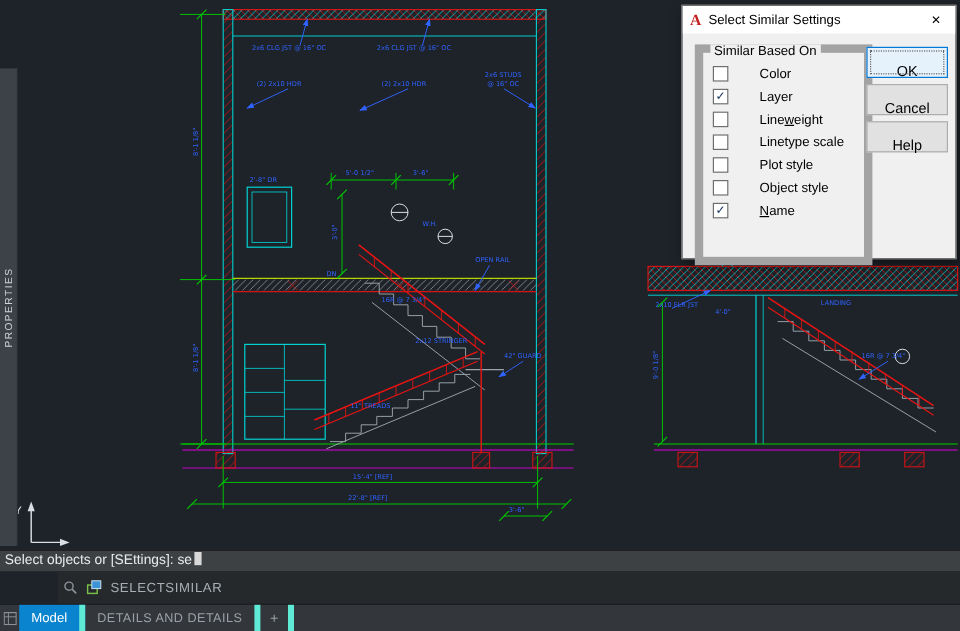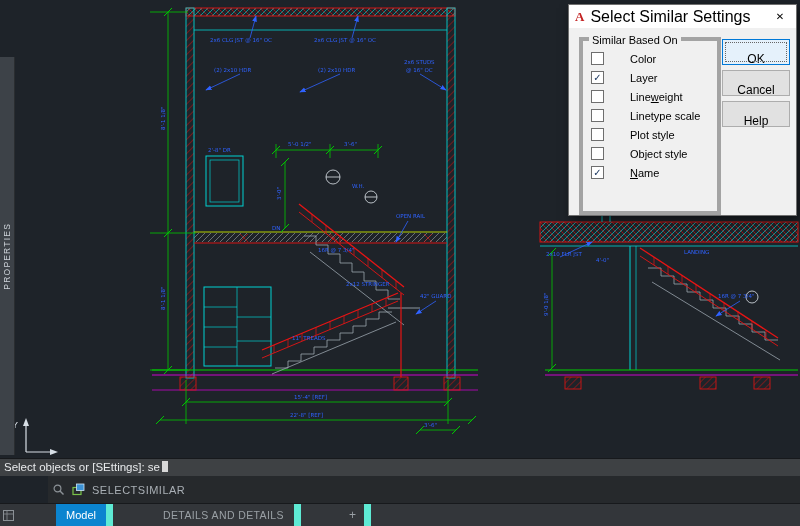--- a/index.html
+++ b/index.html
@@ -8,42 +8,42 @@
   .canvas svg{position:absolute;left:0;top:0;}
   .anno{font-family:"DejaVu Sans",sans-serif;font-size:5.5px;fill:#2f62ff;}
   .ucs-label{font-size:9px;fill:#e6ecf2;}
   
   .props{position:absolute;left:0;top:57px;width:14px;height:398px;background:#3d4248;border-right:1px solid #2a2d30;display:flex;align-items:center;justify-content:center;z-index:3;}
   .props-label{writing-mode:vertical-rl;transform:rotate(180deg);font-size:8.5px;color:#cdd3d9;letter-spacing:1.2px;}
   
   .dialog{position:absolute;left:568px;top:4px;width:229px;height:212px;background:#f0f0f0;border:1px solid #6f6f6f;box-shadow:3px 4px 10px rgba(0,0,0,.55);box-sizing:border-box;color:#000;z-index:10;}
   .titlebar{height:23px;background:#fff;display:flex;align-items:center;padding:0 6px;}
   .logo{color:#c32222;font-weight:700;font-size:13px;font-family:"Liberation Serif",serif;margin-right:6px;}
-  .title{font-size:16px;}
+  .title{font-size:11px;}
   .close{margin-left:auto;font-size:10px;width:20px;text-align:center;cursor:default;}
   .dlg-body{position:relative;height:188px;}
-  .groupbox{position:absolute;left:10px;top:9px;width:134px;height:170px;border:4px solid #a3a3a3;}
+  .groupbox{position:absolute;left:10px;top:9px;width:134px;height:170px;border:7px solid #a3a3a3;}
   .group-label{position:absolute;top:-7px;left:6px;background:#f0f0f0;padding:0 3px;font-size:11px;}
   #optionList{padding-top:8px;}
   .cb-row{display:flex;align-items:center;height:19px;margin-left:8px;gap:20px;}
   .cb-box{width:11px;height:11px;background:#fff;border:1px solid #6e6e6e;font-size:10px;line-height:11px;text-align:center;color:#16325c;flex:0 0 auto;}
   .cb-label{margin-left:6px;font-size:11px;white-space:nowrap;}
   .dlg-buttons{position:absolute;left:153px;top:11px;width:68px;display:flex;flex-direction:column;gap:5px;}
   .dlg-btn{height:21px;font-size:12px;font-family:inherit;background:#e1e1e1;border:1px solid #adadad;color:#000;padding:12px;}
   .dlg-btn.primary{background:#e5f1fb;border:1px solid #0078d7;outline:1px dotted #666;outline-offset:-4px;}
   
   .cmdbar{position:absolute;left:0;top:458px;width:800px;height:18px;background:#3e4144;border-top:1px solid #17191c;color:#e8eaec;font-size:11.5px;line-height:17px;padding-left:4px;box-sizing:border-box;z-index:4;}
   .caret{display:inline-block;width:6px;height:11px;background:#d8d8d8;vertical-align:-1px;margin-left:2px;}
   .suggestrow{position:absolute;left:0;top:476px;width:800px;height:27px;background:#26292c;display:flex;align-items:center;gap:7px;padding-left:4px;box-sizing:border-box;z-index:4;margin-left:48px;}
   .cmdname{color:#a9afb5;font-size:11px;letter-spacing:.5px;}
   
   .statusbar{position:absolute;left:0;top:503px;width:800px;height:23px;background:#33363a;border-top:1px solid #17191c;display:flex;align-items:stretch;box-sizing:border-box;z-index:4;}
   .sb-icon{width:16px;display:flex;align-items:center;justify-content:center;}
   .tabs{display:flex;align-items:stretch;}
-  .tab{color:#9aa0a5;font-size:10.5px;line-height:22px;padding:0 10px;letter-spacing:.4px;border-right:7px solid #5eead4;cursor:default;white-space:nowrap;margin-left:40px;}
+  .tab{color:#9aa0a5;font-size:10.5px;line-height:22px;padding:0 10px;letter-spacing:.4px;border-right:5px solid #5eead4;cursor:default;white-space:nowrap;}
   .tab.active{background:#0b84cf;color:#fff;font-size:11px;letter-spacing:0;}
   .tab.plus{font-size:12px;padding:0 8px;}
 </style>
 </head>
 <body>
 
 <div class="canvas">
 <svg width="800" height="458" viewBox="0 0 800 458">
   <defs>
     <pattern id="pWall" width="5" height="5" patternUnits="userSpaceOnUse" patternTransform="rotate(45)">

